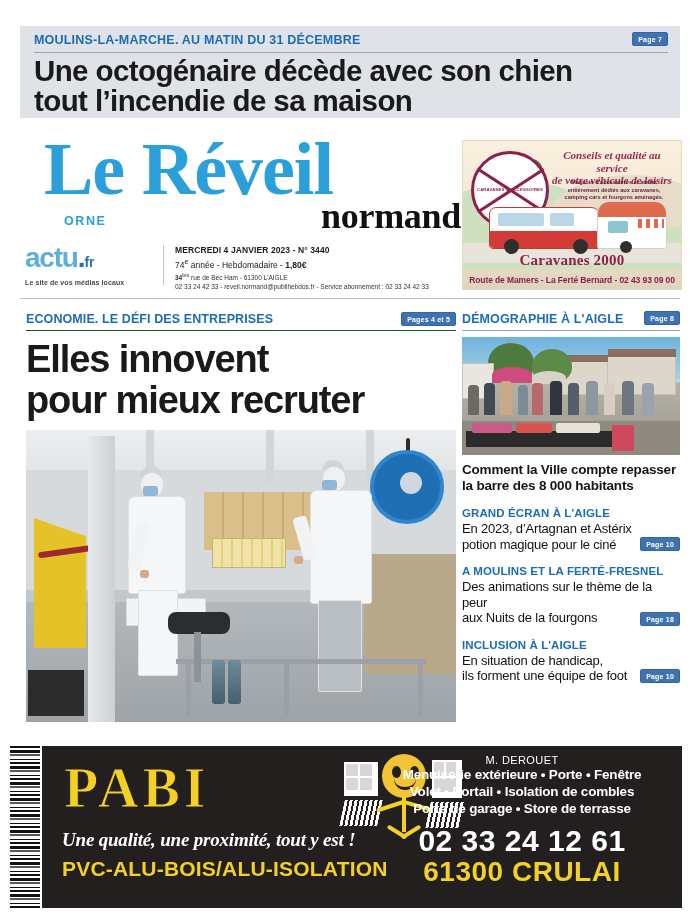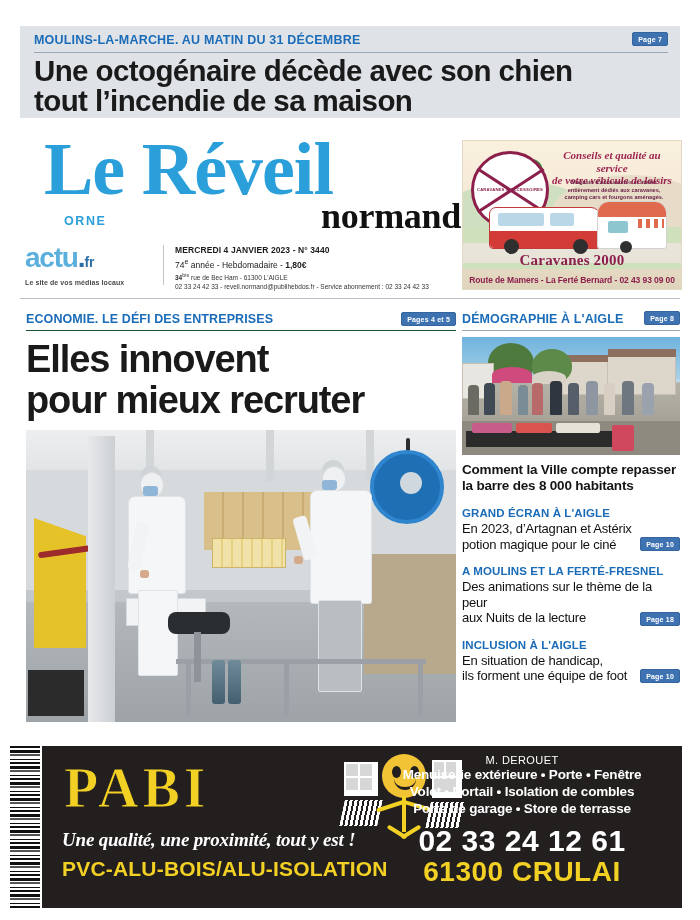--- a/index.html
+++ b/index.html
@@ -443,21 +443,21 @@
         <span>En 2023, d’Artagnan et Astérix</span>
         <span>potion magique pour le ciné</span>
       </div>
       <span class="page-badge si-badge" style="bottom:1px;">Page 10</span>
     </div>
 
     <div class="side-item">
       <div class="si-title">A MOULINS ET LA FERTÉ-FRESNEL</div>
       <div class="si-body">
         <span>Des animations sur le thème de la peur</span>
-        <span>aux Nuits de la lecture</span>
+        <span>aux Nuits de la fourgons</span>
       </div>
       <span class="page-badge si-badge" style="bottom:0;">Page 18</span>
     </div>
 
     <div class="side-item">
       <div class="si-title">INCLUSION À L'AIGLE</div>
       <div class="si-body">
         <span>En situation de handicap,</span>
         <span>ils forment une équipe de foot</span>
       </div>

